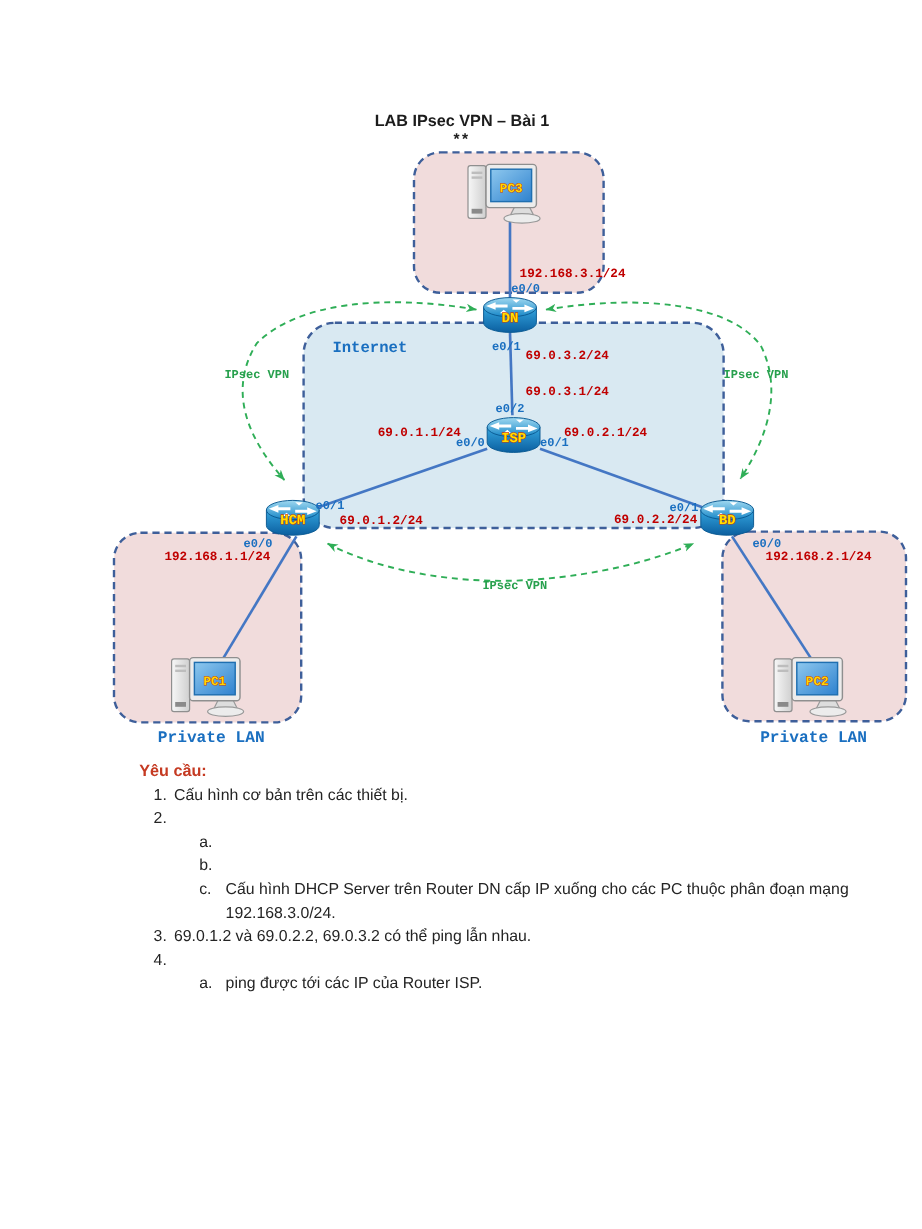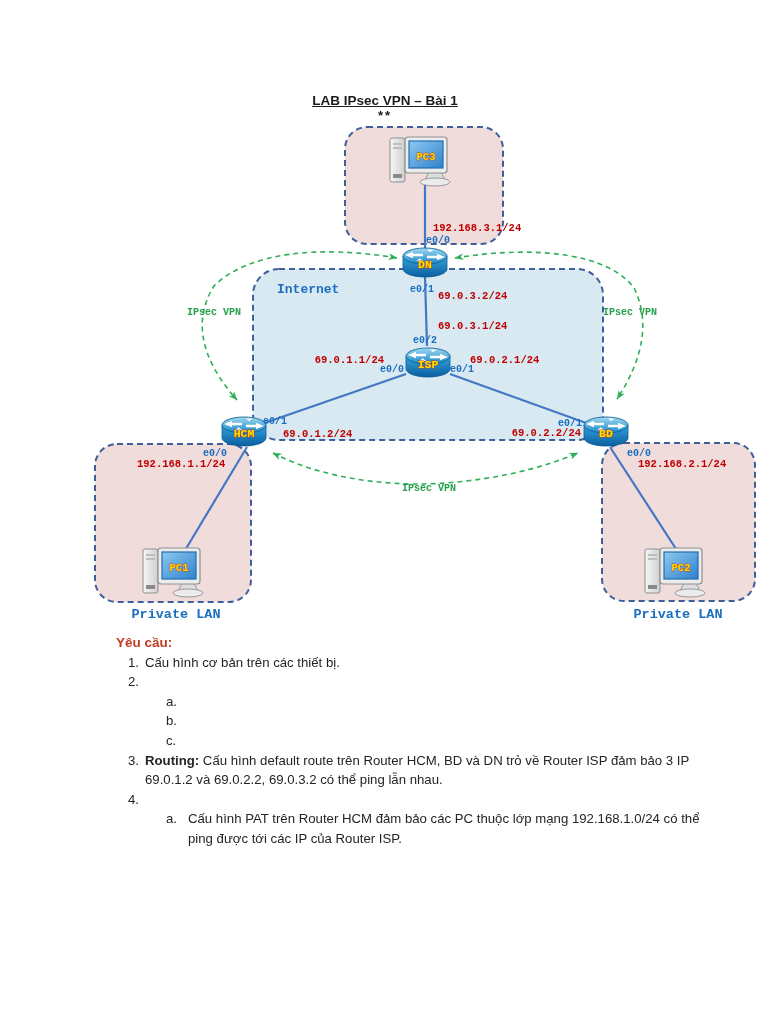--- a/index.html
+++ b/index.html
@@ -1,19 +1,19 @@
 <!DOCTYPE html>
 <html><head>
 <meta charset="utf-8">
 <style>
   html,body{margin:0;padding:0;background:#fff;}
   .page{position:relative;width:768px;height:1024px;background:#ffffff;overflow:hidden;
         font-family:"Liberation Sans",sans-serif;color:#212121;}
   .doc-title{position:absolute;left:300px;top:93px;width:170px;text-align:center;
-             font-size:13.5px;font-weight:700;color:#1c1c1c;text-decoration:underline;}
+             font-size:13.5px;font-weight:700;color:#1c1c1c;}
   .doc-note{position:absolute;left:300px;top:108px;width:170px;text-align:center;
             font-size:13px;font-weight:700;color:#1c1c1c;letter-spacing:2px;}
   svg{position:absolute;left:0;top:0;}
   
   .t-ip  {font:700 10.5px "Liberation Mono",monospace;fill:#c00000;}
   .t-if  {font:700 10px "Liberation Mono",monospace;fill:#1a6fc0;}
   .t-zone{font:700 13px "Liberation Mono",monospace;fill:#1a6fc0;}
   .t-lan {font:700 13.5px "Liberation Mono",monospace;fill:#1a6fc0;}
   .t-vpn {font:700 10px "Liberation Mono",monospace;fill:#27a04d;}
   .t-dev {font:700 11.5px "Liberation Mono",monospace;fill:#ffe100;stroke:#d13c00;stroke-width:0.9px;paint-order:stroke;}
@@ -166,36 +166,38 @@
     </div>
 
     <div class="row sub">
       <span class="mk">b.</span>
       <div class="body">
       </div>
     </div>
 
     <div class="row sub">
       <span class="mk">c.</span>
+      <div class="body">
+        <div class="line">Cấu hình DHCP Server trên Router DN cấp IP xuống cho các PC thuộc phân đoạn mạng</div>
+        <div class="line">192.168.3.0/24.</div>
+      </div>
     </div>
 
     <div class="row main">
       <span class="mk">3.</span>
       <div class="body">
-        <div class="line"><span class="b">Routing:</span><span> Cấu hình default route trên Router HCM, BD và DN trỏ về Router ISP đảm bảo 3 IP</span></div>
         <div class="line">69.0.1.2 và 69.0.2.2, 69.0.3.2 có thể ping lẫn nhau.</div>
       </div>
     </div>
 
     <div class="row main">
       <span class="mk">4.</span>
     </div>
 
     <div class="row sub">
       <span class="mk">a.</span>
       <div class="body">
-        <div class="line">Cấu hình PAT trên Router HCM đảm bảo các PC thuộc lớp mạng 192.168.1.0/24 có thể</div>
         <div class="line">ping được tới các IP của Router ISP.</div>
       </div>
     </div>
   </div>
 
 </div>
 
 </body></html>

